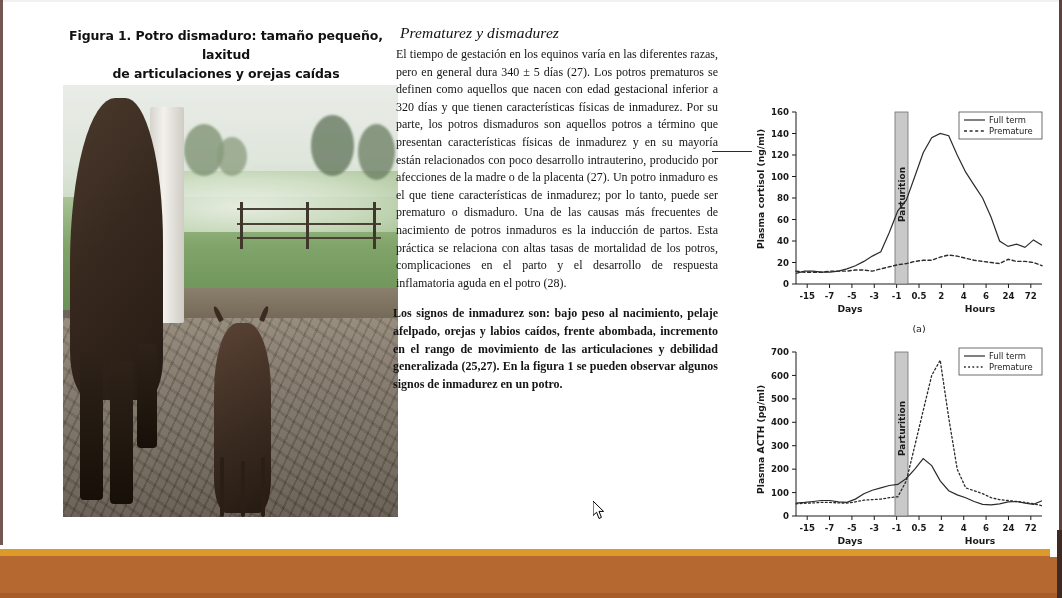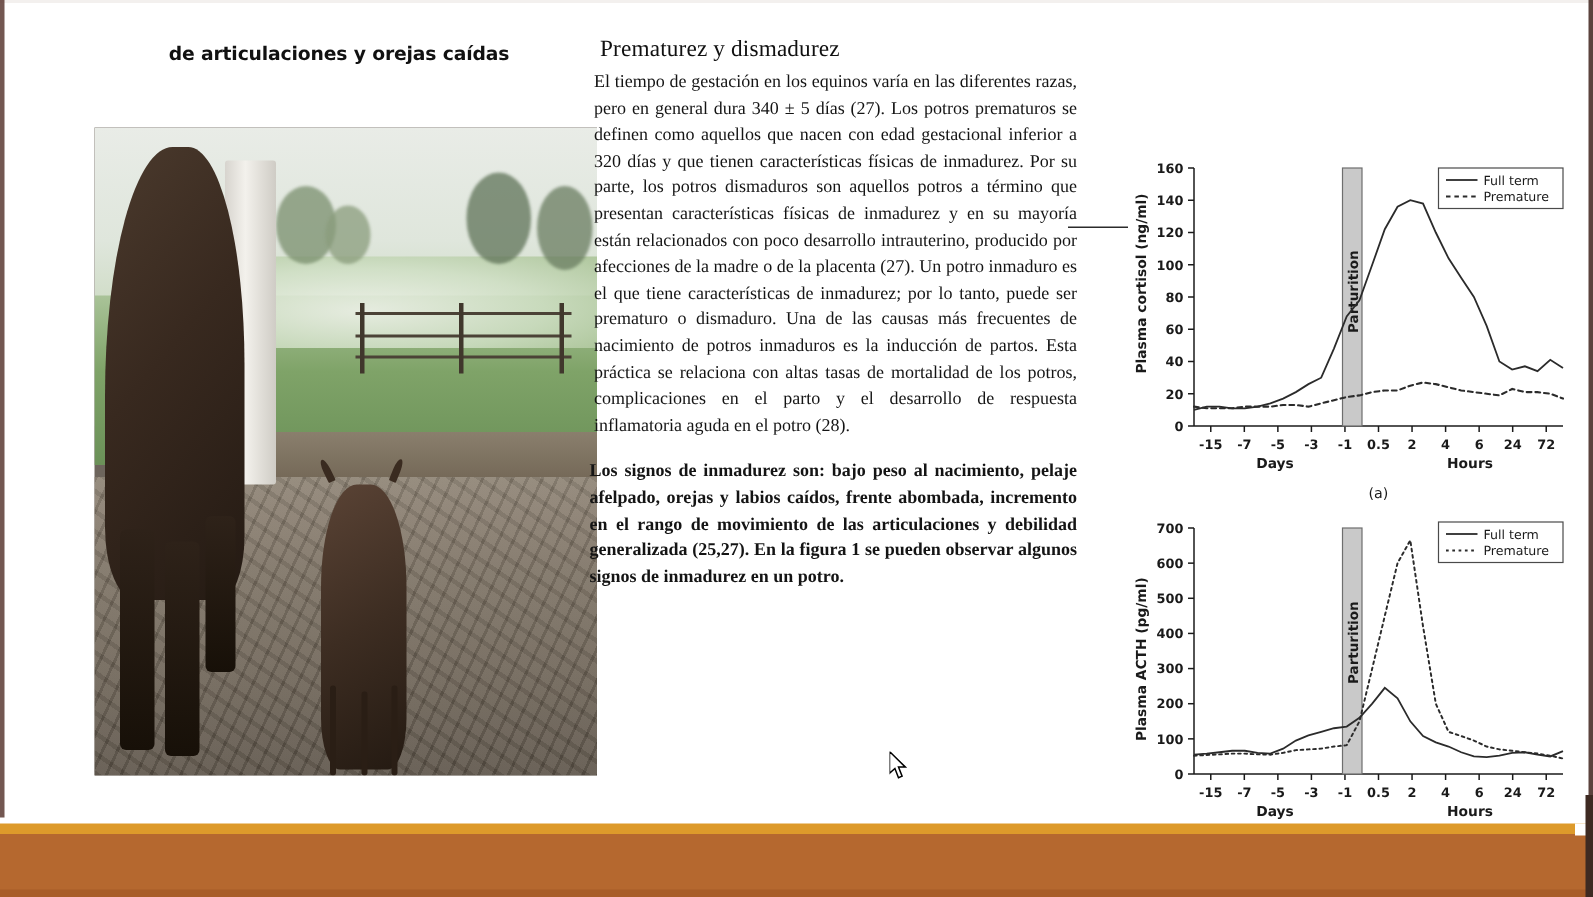--- a/index.html
+++ b/index.html
@@ -81,21 +81,21 @@
   .ph-foal-leg{position:absolute;width:4px;background:#2a1e15;border-radius:3px;}
 
   
   .col-text{
     position:absolute;left:396px;top:24px;width:322px;
     color:#141414;
   }
   .head{
     font-family:"Liberation Serif", serif;
     font-size:15.5px;font-weight:400;color:#111;
-    margin:0 0 4px 4px;letter-spacing:.1px;
+    margin:0 0 4px 4px;letter-spacing:.1px;font-style:italic;
   }
   .para{
     font-size:12px;
     line-height:17.6px;
     text-align:justify;
     text-justify:inter-word;
     margin:0 0 13px 0;
     color:#141414;
     hyphens:manual;
   }
@@ -117,20 +117,21 @@
 </head>
 <body>
 
 <div id="slide">
 
   <div class="edge-top"></div>
   <div class="edge-left"></div>
   <div class="edge-right"></div>
 
   <div class="fig-caption">
+    <div>Figura 1. Potro dismaduro: tamaño pequeño, laxitud</div>
     <div>de articulaciones y orejas caídas</div>
   </div>
 
   <div class="photo">
     <div class="ph-sky"></div>
     <div class="ph-grass"></div>
     <div class="ph-grass2"></div>
 
     <div class="ph-tree" style="left:36%;top:9%;width:12%;height:12%;background:#7a8f6e;"></div>
     <div class="ph-tree" style="left:46%;top:12%;width:9%;height:9%;background:#8a9c7c;"></div>

